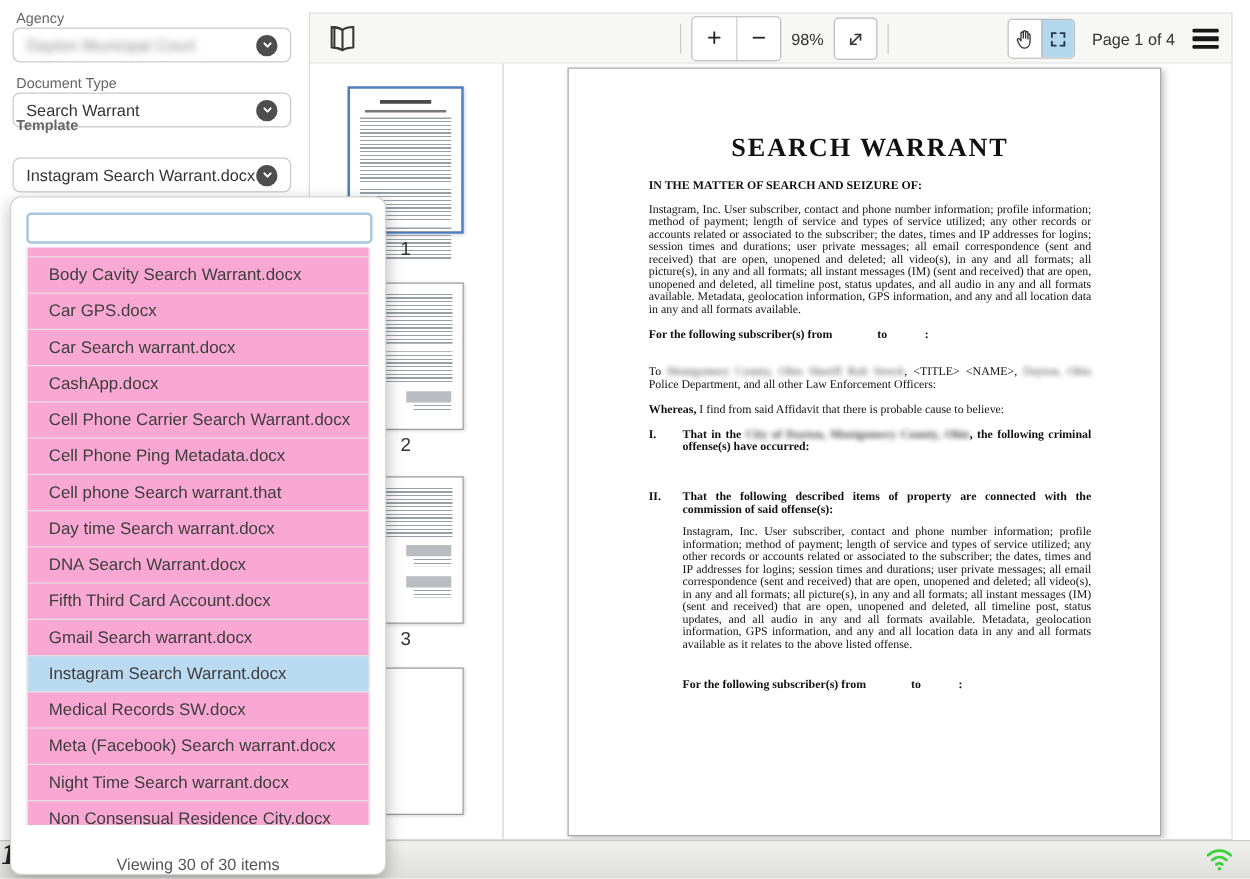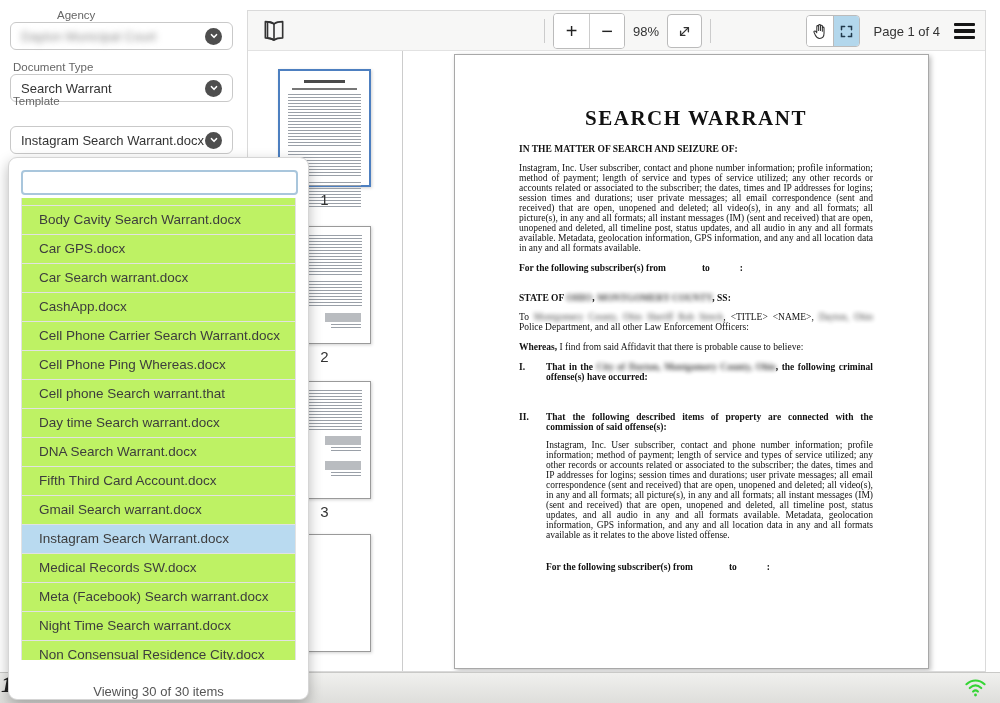--- a/index.html
+++ b/index.html
@@ -21,21 +21,21 @@
   
   .popup { position:absolute; left:8px; top:157px; width:301px; height:543px; background:#fff;
     border:1px solid #d5d5d5; border-radius:9px; box-shadow:0 5px 14px rgba(0,0,0,.28);
     z-index:50; display:flex; flex-direction:column; }
   .dd-search { margin:12px 12px 3px 12px; height:26px; border:2px solid #a9c6dc;
     border-radius:4px; font-size:13px; padding:0 8px; outline:none; width:277px;
     font-family:"Liberation Sans",sans-serif; }
   .dd-list { margin:0 12px; height:473px; overflow:hidden;
     border-left:1px solid #e2e2e2; border-right:1px solid #e2e2e2; }
   .dd-item { height:29px; line-height:28px; padding-left:17px; font-size:13.5px; color:#3d3d3d;
-    border-bottom:1px solid #e2e2e2; white-space:nowrap; overflow:hidden; background:#bef264; }
+    border-bottom:1px solid #e2e2e2; white-space:nowrap; overflow:hidden; background:#f9a8d4; }
   .dd-item.clipped { margin-top:-21px; }
   .dd-item.selected { background:#b9daf0; }
   .dd-footer { flex:1; display:flex; align-items:center; justify-content:center;
     font-size:13px; color:#555;margin-top:24px; }
 
   
   .viewer { position:absolute; left:247px; top:10px; width:739px; height:662px;
     border:1px solid #dadada; background:#fff; }
   .toolbar { position:relative; height:40px; background:#f7f7f6; border-bottom:1px solid #e2e2e2;
     display:flex; align-items:center; padding:0 10px; }
@@ -103,41 +103,41 @@
   .status-frag { position:absolute; left:1px; top:-2px; font-family:"Liberation Serif",serif;
     font-style:italic; font-weight:bold; font-size:24px; color:#222; }
   .wifi { position:absolute; right:13px; top:5px; }
 </style>
 </head>
 <body>
 
 <div class="stage">
 
   <div class="sidebar">
-    <div class="field-label" style="top:9px;margin-left:44px;">Agency</div>
+    <div class="field-label" style="top:9px;">Agency</div>
     <div class="field-box" style="top:22px;">
       <span class="val redact-ui">Dayton Municipal Court</span>
       <span class="chev-circle">
         <svg width="10" height="10" viewBox="0 0 10 10">
             <polyline points="2.5,3.7 5,6.3 7.5,3.7" fill="none" stroke="#fff" stroke-width="1.6" stroke-linecap="round" stroke-linejoin="round"></polyline>
           </svg>
       </span>
     </div>
 
     <div class="field-label" style="top:61px;">Document Type</div>
     <div class="field-box" style="top:74px;">
       <span class="val">Search Warrant</span>
       <span class="chev-circle">
         <svg width="10" height="10" viewBox="0 0 10 10">
             <polyline points="2.5,3.7 5,6.3 7.5,3.7" fill="none" stroke="#fff" stroke-width="1.6" stroke-linecap="round" stroke-linejoin="round"></polyline>
           </svg>
       </span>
     </div>
 
-    <div class="field-label" style="top:95px;">Template</div>
+    <div class="field-label" style="top:95px;font-weight:bold;">Template</div>
     <div class="field-box" style="top:126px;">
       <span class="val">Instagram Search Warrant.docx</span>
       <span class="chev-circle">
         <svg width="10" height="10" viewBox="0 0 10 10">
             <polyline points="2.5,3.7 5,6.3 7.5,3.7" fill="none" stroke="#fff" stroke-width="1.6" stroke-linecap="round" stroke-linejoin="round"></polyline>
           </svg>
       </span>
     </div>
   </div>
 
@@ -231,21 +231,20 @@
     </div>
 
     <div class="docarea">
       <div class="page">
         <div class="doc-content">
           <div class="doc-title">SEARCH WARRANT</div>
           <div class="doc-h">IN THE MATTER OF SEARCH AND SEIZURE OF:</div>
           <p class="doc-p">Instagram, Inc.  User subscriber, contact and phone number information; profile information; method of payment;  length of service and types of service utilized; any other records or accounts related or associated to the subscriber; the dates, times and IP addresses for logins; session times and durations; user private messages; all email correspondence (sent and received) that are open, unopened and deleted; all video(s), in any and all formats; all picture(s), in any and all formats; all instant messages (IM) (sent and received) that are open, unopened and deleted, all timeline post, status updates, and all audio in any and all formats available. Metadata, geolocation information, GPS information, and any and all location data in any and all formats available.</p>
           <div class="doc-h mb20"><b>For the following subscriber(s) from</b><span class="gap1"></span><b>to</b><span class="gap2"></span><b>:</b></div>
 
-          <div class="doc-h"><span>STATE OF </span><span class="redact">OHIO</span><span>, </span><span class="redact">MONTGOMERY COUNTY</span><span>, SS:</span></div>
 
           <p class="doc-p"><span>To </span><span class="redact">Montgomery County, Ohio Sheriff Rob Streck</span><span>, &lt;TITLE&gt; &lt;NAME&gt;, </span><span class="redact">Dayton, Ohio</span><span> Police Department, and all other Law Enforcement Officers:</span></p>
 
           <p class="doc-p"><b>Whereas,</b><span> I find from said Affidavit that there is probable cause to believe:</span></p>
 
           <div class="sec" style="margin-bottom:30px;">
             <span class="num">I.</span>
             <span class="sec-text"><span>That in the </span><span class="redact">City of Dayton, Montgomery County, Ohio</span><span>, the following criminal offense(s) have occurred:</span></span>
           </div>
 
@@ -275,21 +274,21 @@
 
   <div class="popup">
     <input class="dd-search" value="" style="">
     <div class="dd-list">
       <div class="dd-item clipped">Blood Sample Template.docx</div>
       <div class="dd-item">Body Cavity Search Warrant.docx</div>
       <div class="dd-item">Car GPS.docx</div>
       <div class="dd-item">Car Search warrant.docx</div>
       <div class="dd-item">CashApp.docx</div>
       <div class="dd-item">Cell Phone Carrier Search Warrant.docx</div>
-      <div class="dd-item">Cell Phone Ping Whereas.docx</div>
+      <div class="dd-item">Cell Phone Ping Metadata.docx</div>
       <div class="dd-item">Cell phone Search warrant.that</div>
       <div class="dd-item">Day time Search warrant.docx</div>
       <div class="dd-item">DNA Search Warrant.docx</div>
       <div class="dd-item">Fifth Third Card Account.docx</div>
       <div class="dd-item">Gmail Search warrant.docx</div>
       <div class="dd-item selected">Instagram Search Warrant.docx</div>
       <div class="dd-item">Medical Records SW.docx</div>
       <div class="dd-item">Meta (Facebook) Search warrant.docx</div>
       <div class="dd-item">Night Time Search warrant.docx</div>
       <div class="dd-item">Non Consensual Residence City.docx</div>

